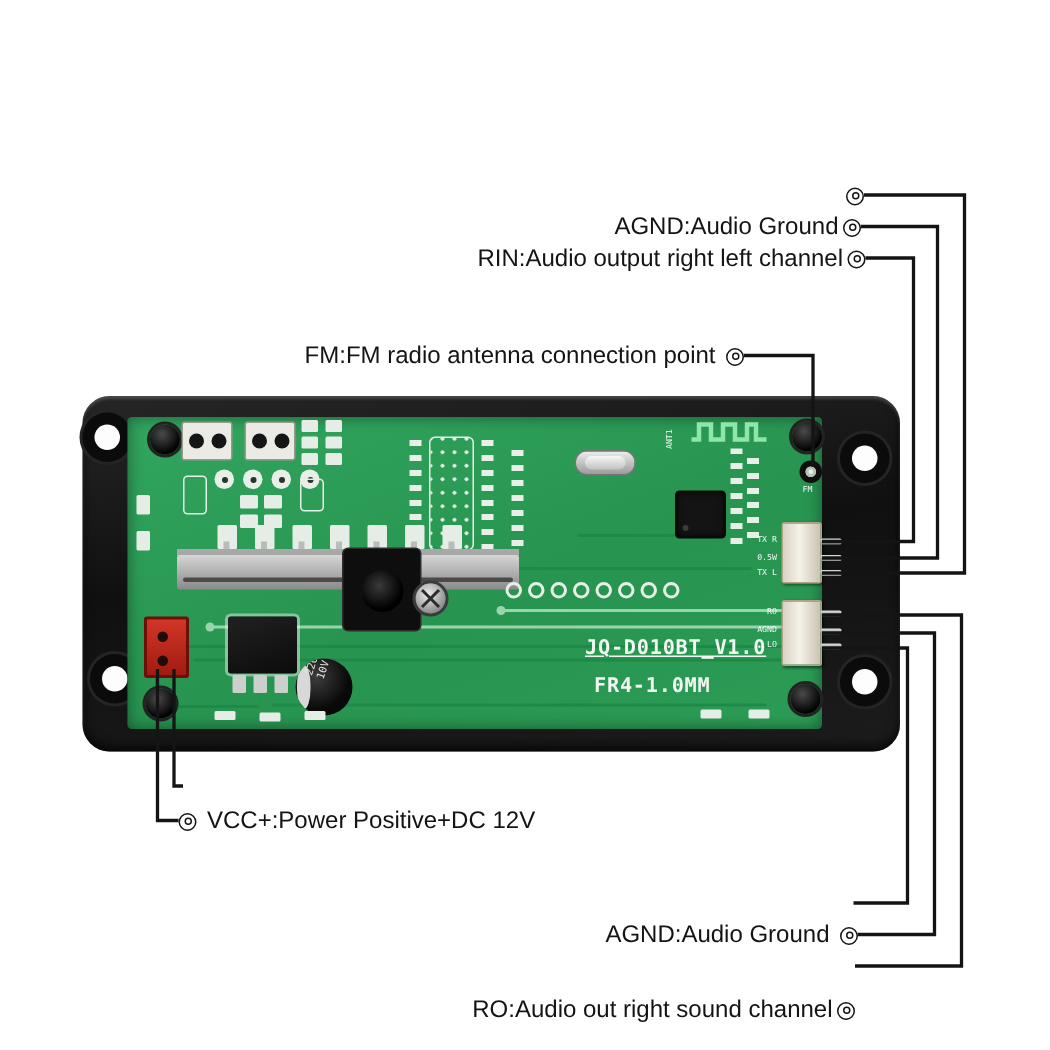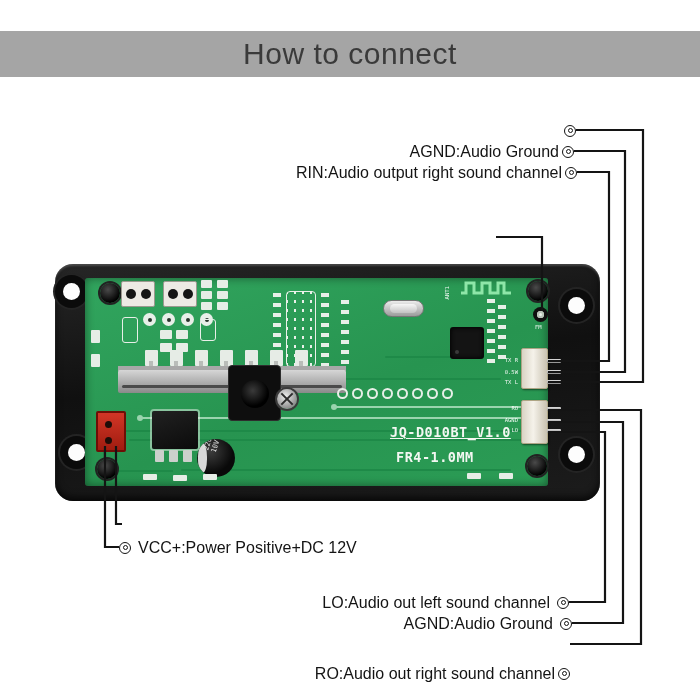--- a/index.html
+++ b/index.html
@@ -92,23 +92,20 @@
   .rrow b{position:static;width:11px;height:11px;border:2.5px solid #e8efe8;border-radius:50%;}
   .tbar{height:2px;background:#9ad4ae;}
   .tbar::before,.tbar::after{content:'';position:absolute;top:-2px;width:6px;height:6px;border-radius:50%;background:#9ad4ae;}
   .tbar::before{left:-4px;} .tbar::after{right:-4px;}
 </style>
 </head>
 <body>
 
 <div class="page">
 
-  <div class="title-bar">
-    <span>How to connect</span>
-  </div>
 
   <div class="board">
     <div class="hole" style="left:8px;top:19px;"></div>
     <div class="hole" style="left:13px;top:180px;"></div>
     <div class="hole" style="left:513px;top:33px;"></div>
     <div class="hole" style="left:513px;top:182px;"></div>
 
     <div class="pcb">
 
       <div class="dtr" style="left:22px;top:152px;width:424px;"></div>
@@ -253,36 +250,36 @@
         <i></i>
       </span>
   </div>
   <div class="lbl right" style="top:142px;right:126px;">
     <span>AGND:Audio Ground</span>
     <span class="ring">
         <i></i>
       </span>
   </div>
   <div class="lbl right" style="top:163px;right:123px;">
-    <span>RIN:Audio output right sound channel</span>
+    <span>RIN:Audio output right left channel</span>
+    <span class="ring">
+        <i></i>
+      </span>
+  </div>
+  <div class="lbl right gap" style="top:228px;right:204px;">
+    <span>FM:FM radio antenna connection point</span>
     <span class="ring">
         <i></i>
       </span>
   </div>
   <div class="lbl left" style="top:538px;left:119px;align-items:center;">
     <span class="ring">
         <i></i>
       </span>
     <span>VCC+:Power Positive+DC 12V</span>
-  </div>
-  <div class="lbl right gap" style="top:593px;right:131px;">
-    <span>LO:Audio out left sound channel</span>
-    <span class="ring">
-        <i></i>
-      </span>
   </div>
   <div class="lbl right gap" style="top:614px;right:128px;">
     <span>AGND:Audio Ground</span>
     <span class="ring">
         <i></i>
       </span>
   </div>
   <div class="lbl right" style="top:664px;right:130px;">
     <span>RO:Audio out right sound channel</span>
     <span class="ring">

